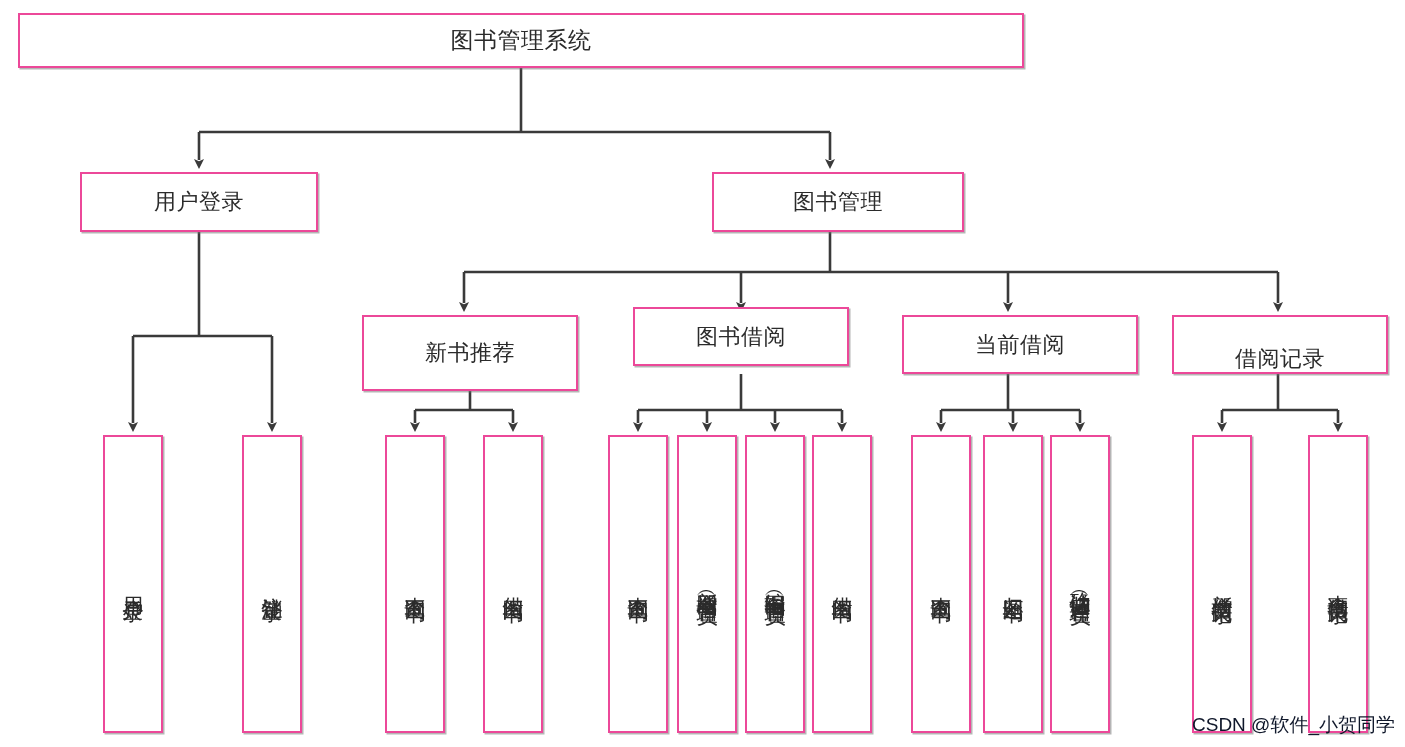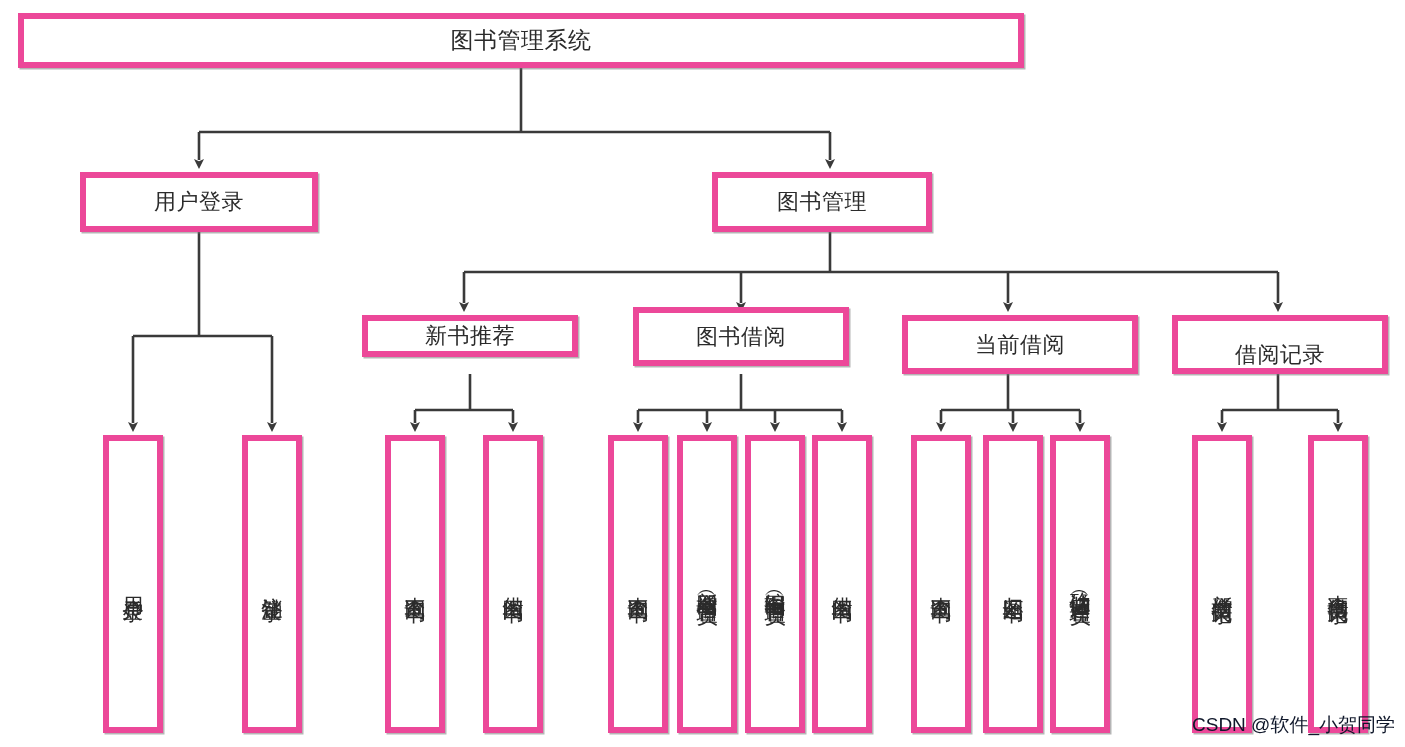--- a/index.html
+++ b/index.html
@@ -22,21 +22,21 @@
     left: 0;
     top: 0;
     width: 1405px;
     height: 747px;
     pointer-events: none;
   }
   .node {
     position: absolute;
     box-sizing: border-box;
     background: #ffffff;
-    border: 6px solid #ec4899;
+    border: 2px solid #ec4899;
     display: flex;
     align-items: center;
     justify-content: center;
     box-shadow: 1.5px 1.5px 0 rgba(120,120,120,0.55);
   }
   .node .label {
     color: #2b2b2b;
     text-align: center;
     line-height: 1.18;
     white-space: nowrap;
@@ -124,25 +124,25 @@
     </g>
   </svg>
 
   <div class="node horiz root" style="left: 18px; top: 13px; width: 1006px; height: 55px;">
     <span class="label">图书管理系统</span>
   </div>
 
   <div class="node horiz" style="left: 80px; top: 172px; width: 238px; height: 60px;">
     <span class="label">用户登录</span>
   </div>
-  <div class="node horiz" style="left: 712px; top: 172px; width: 220px; height: 60px;">
+  <div class="node horiz" style="left: 712px; top: 172px; width: 252px; height: 60px;">
     <span class="label">图书管理</span>
   </div>
 
-  <div class="node horiz" style="left: 362px; top: 315px; width: 216px; height: 42px;">
+  <div class="node horiz" style="left: 362px; top: 315px; width: 216px; height: 76px;">
     <span class="label">新书推荐</span>
   </div>
   <div class="node horiz" style="left: 633px; top: 307px; width: 216px; height: 59px;">
     <span class="label">图书借阅</span>
   </div>
   <div class="node horiz" style="left: 902px; top: 315px; width: 236px; height: 59px;">
     <span class="label">当前借阅</span>
   </div>
   <div class="node horiz" style="left: 1172px; top: 315px; width: 216px; height: 59px; align-items: flex-end;">
     <span class="label">借阅记录</span>

